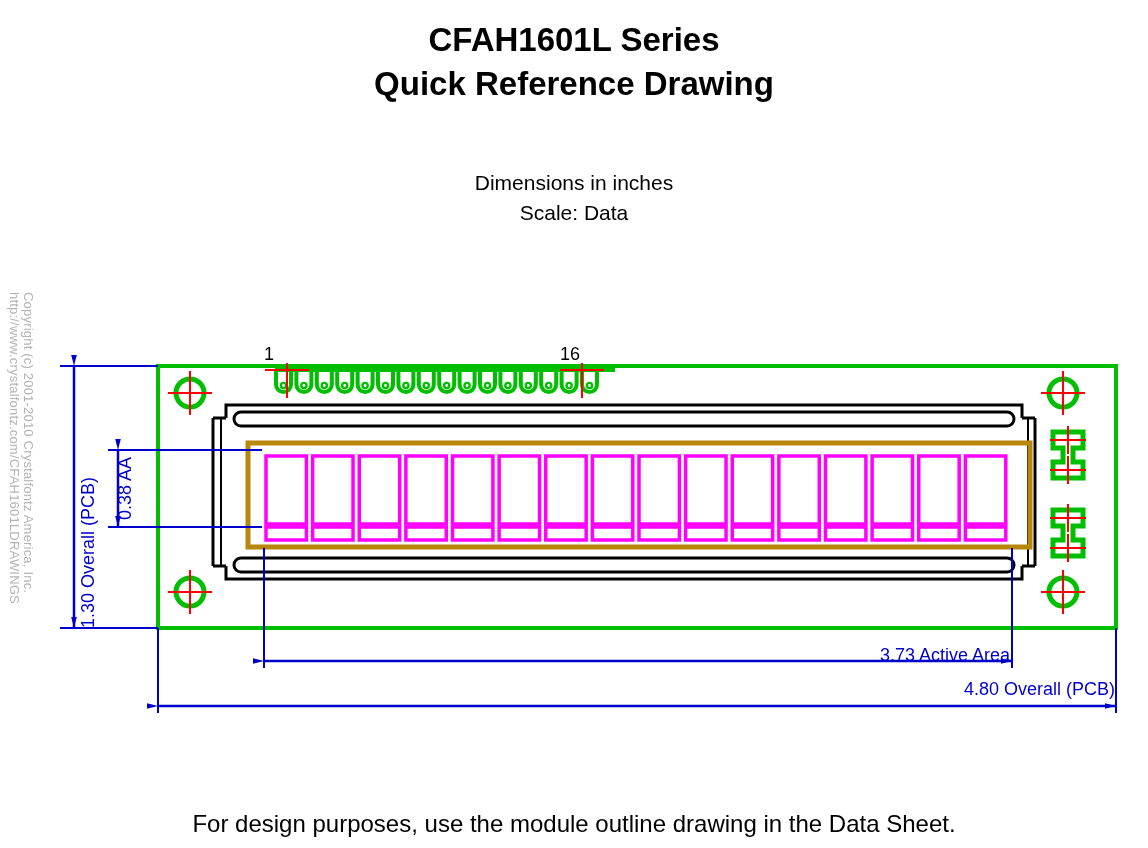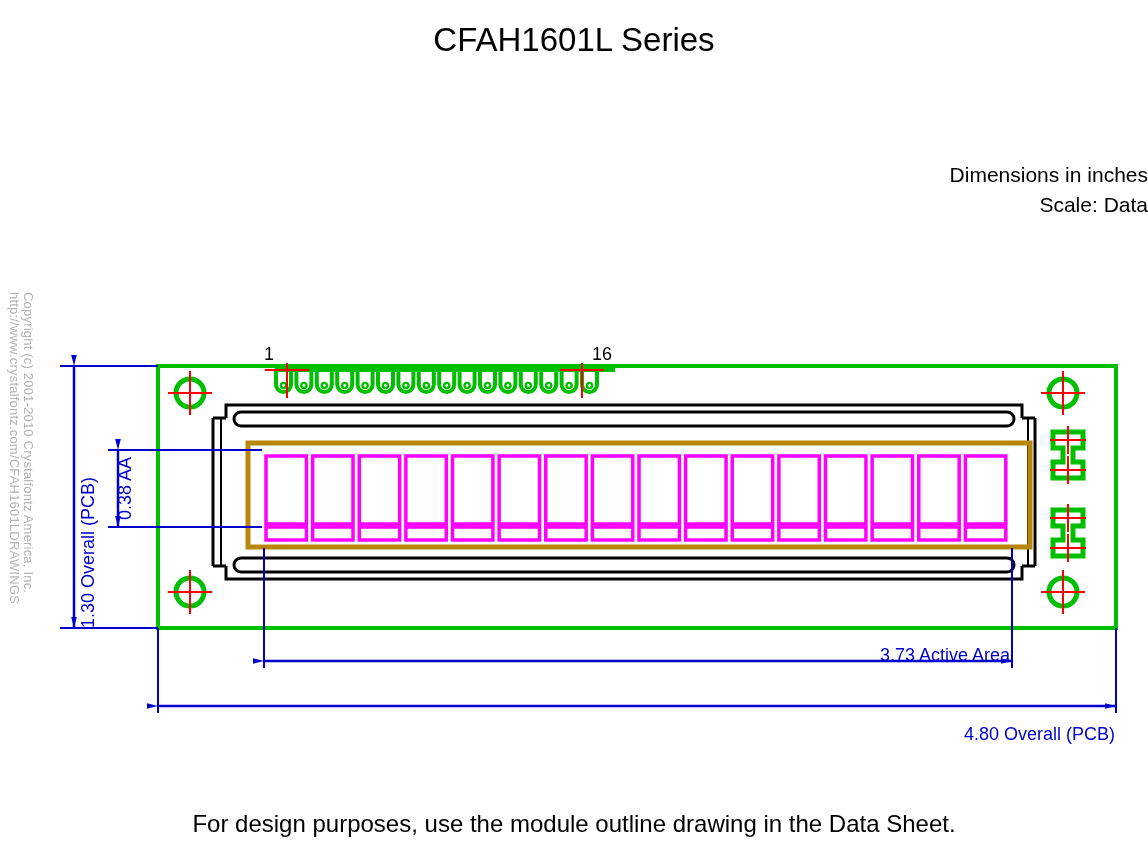--- a/index.html
+++ b/index.html
@@ -14,33 +14,34 @@
     background: #ffffff;
     font-family: "Liberation Sans", sans-serif;
     overflow: hidden;
   }
   .title-block {
     position: absolute;
     left: 0;
     top: 18px;
     width: 1148px;
     text-align: center;
+    font-weight: bold;
   }
   .title-line {
     font-size: 33px;
     color: #000000;
     line-height: 44px;
     white-space: nowrap;
   }
   .subtitle-block {
     position: absolute;
     left: 0;
-    top: 160px;
-    width: 1148px;
-    text-align: right;
+    top: 168px;
+    width: 1148px;
+    text-align: center;
   }
   .subtitle-line {
     font-size: 21px;
     color: #000000;
     line-height: 30px;
     white-space: nowrap;
   }
   .footer-note {
     position: absolute;
     left: 0;
@@ -97,46 +98,46 @@
   }
   .dim-h.active-area {
     left: 260px;
     top: 645px;
     width: 750px;
   }
   .dim-h.overall-bottom {
     left: 155px;
     top: 679px;
     width: 960px;
-    margin-top: 45px;
   }
   .pinlabel {
     position: absolute;
     font-size: 18px;
     color: #000000;
     white-space: nowrap;
   }
   .pinlabel.p1 { left: 264px; top: 344px; }
-  .pinlabel.p16 { left: 592px; top: 344px; text-align: center; }
+  .pinlabel.p16 { left: 560px; top: 344px; text-align: center; }
 
   svg.drawing {
     position: absolute;
     left: 0;
     top: 0;
     width: 1148px;
     height: 848px;
   }
 </style>
 </head>
 <body>
 
 <div id="page">
 
   <div class="title-block">
     <div class="title-line">CFAH1601L Series</div>
+    <div class="title-line">Quick Reference Drawing</div>
   </div>
 
   <div class="subtitle-block">
     <div class="subtitle-line">Dimensions in inches</div>
     <div class="subtitle-line">Scale: Data</div>
   </div>
 
   <div class="copyright-wrap">
     <div class="copyright-line l1">Copyright (c) 2001-2010 Crystalfontz America, Inc.</div>
     <div class="copyright-line l2">http://www.crystalfontz.com/CFAH1601LDRAWINGS</div>

